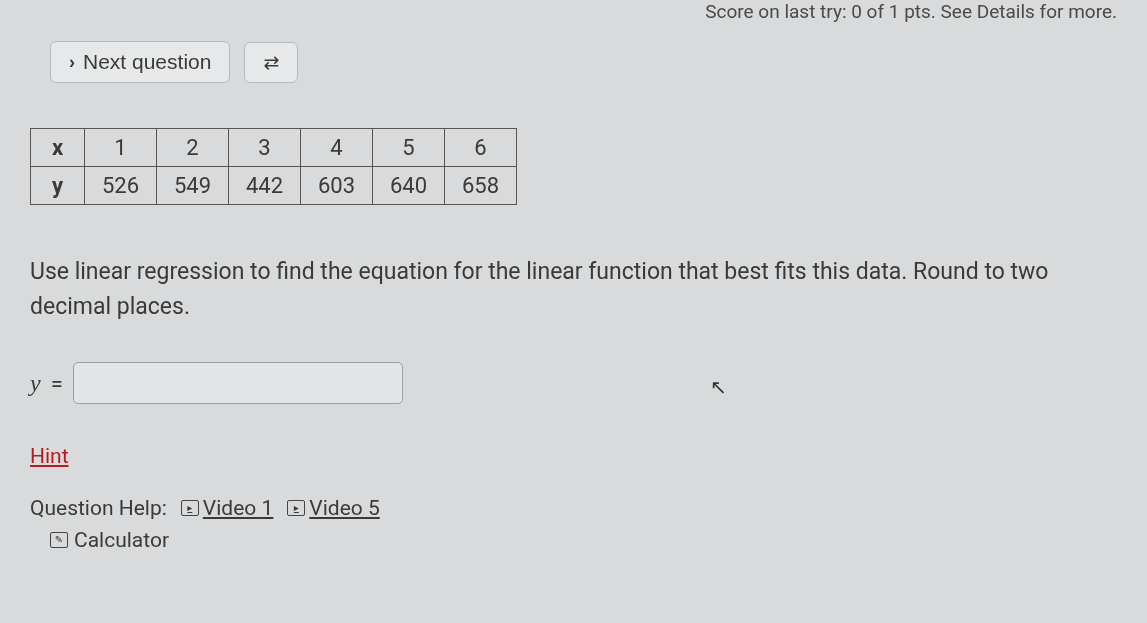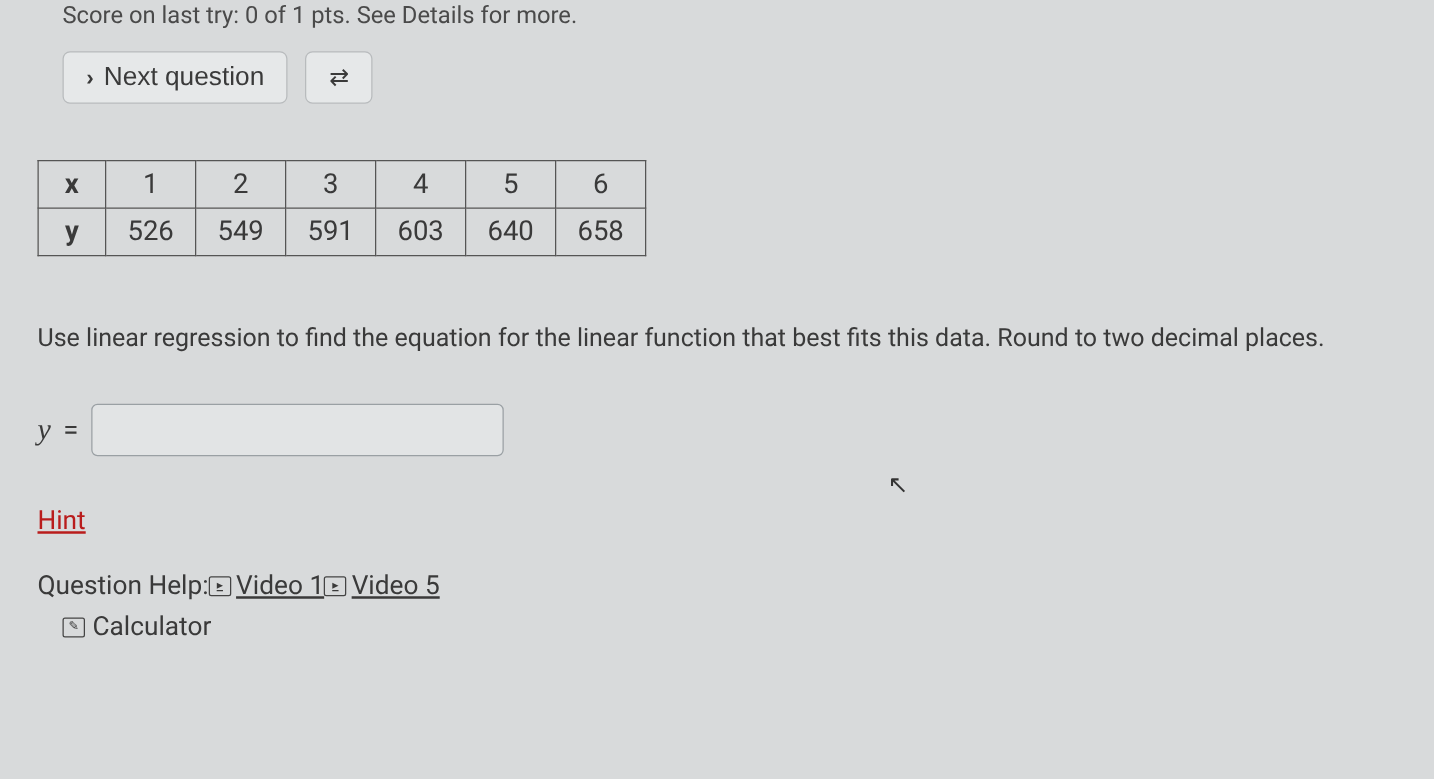--- a/index.html
+++ b/index.html
@@ -14,20 +14,21 @@
       padding: 0 30px 30px 30px;
       width: 1147px;
       height: 623px;
       overflow: hidden;
     }
     .score-line {
       font-size: 19px;
       color: #4a4a4a;
       margin-bottom: 18px;
       padding-left: 20px;
+      text-align: right;
     }
     .button-row {
       display: flex;
       align-items: center;
       gap: 14px;
       margin-bottom: 45px;
       padding-left: 20px;
     }
     .btn {
       background: #e6e8e9;
@@ -61,21 +62,21 @@
       font-size: 22px;
       width: 72px;
       font-weight: normal;
     }
     .data-table .hdr {
       font-weight: bold;
       width: 54px;
       background: #d8dadb;
     }
     .prompt {
-      font-size: 20px;
+      font-size: 23px;
       color: #3a3a3a;
       line-height: 1.5;
       margin-bottom: 38px;
       max-width: 1060px;
     }
     .answer-row {
       display: flex;
       align-items: center;
       gap: 10px;
       margin-bottom: 40px;
@@ -103,20 +104,21 @@
       font-size: 21px;
       cursor: pointer;
       display: inline-block;
       margin-bottom: 28px;
     }
     .help-row {
       font-size: 21px;
       color: #3a3a3a;
       display: flex;
       align-items: center;
+      gap: 14px;
       flex-wrap: wrap;
     }
     .help-link {
       color: #3a3a3a;
       text-decoration: underline;
       cursor: pointer;
       display: inline-flex;
       align-items: center;
       gap: 4px;
     }
@@ -181,21 +183,21 @@
     <td>2</td>
     <td>3</td>
     <td>4</td>
     <td>5</td>
     <td>6</td>
   </tr>
   <tr>
     <td class="hdr">y</td>
     <td>526</td>
     <td>549</td>
-    <td>591</td>
+    <td>442</td>
     <td>603</td>
     <td>640</td>
     <td>658</td>
   </tr>
 </tbody>
   </table>
 
 <div class="prompt">Use linear regression to find the equation for the linear function that best fits this data. Round to two decimal places.</div>
 
 <div class="answer-row">

